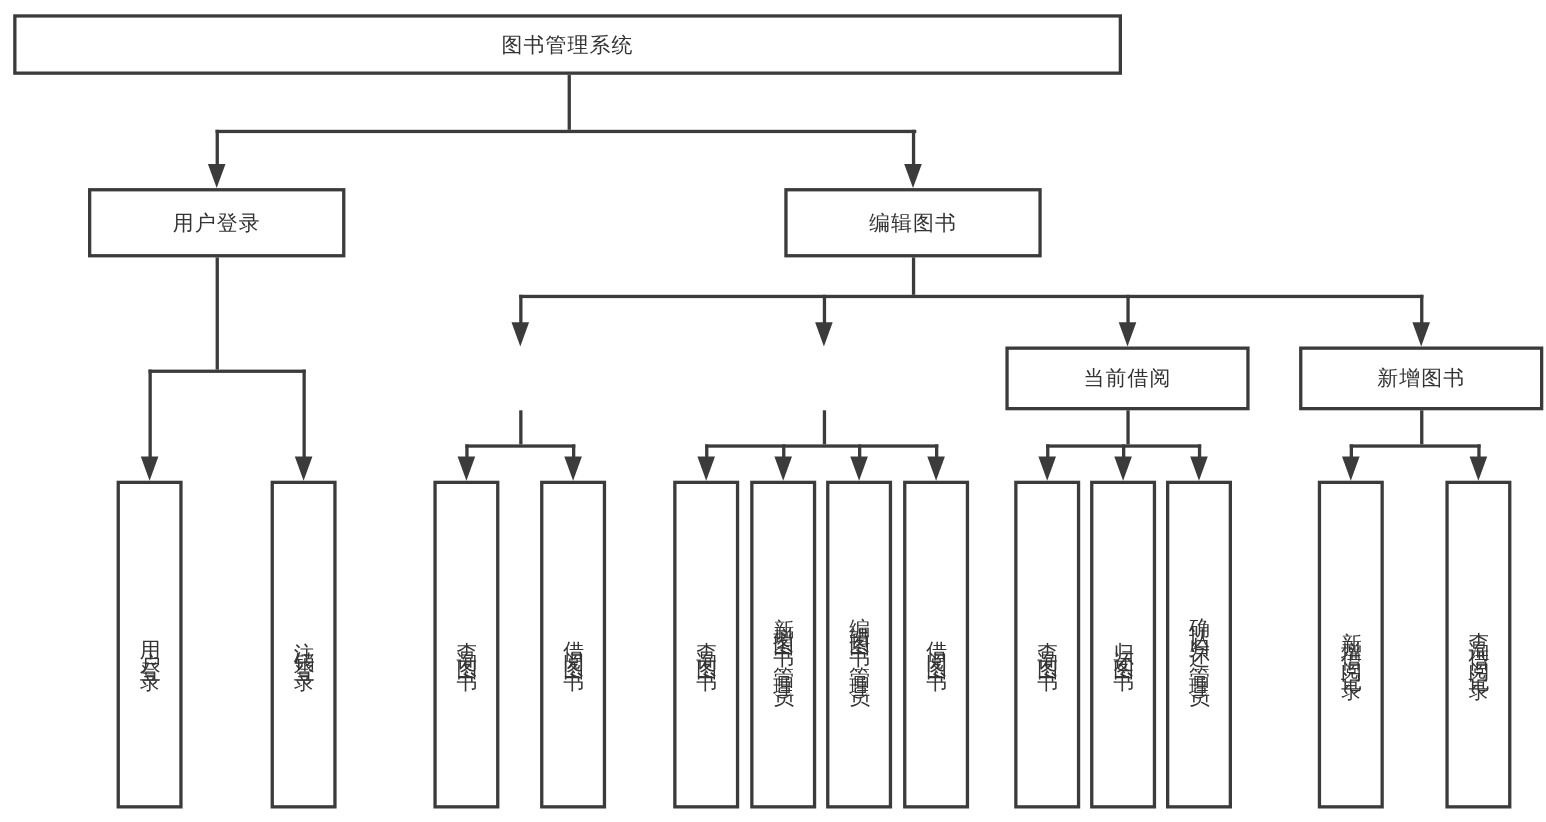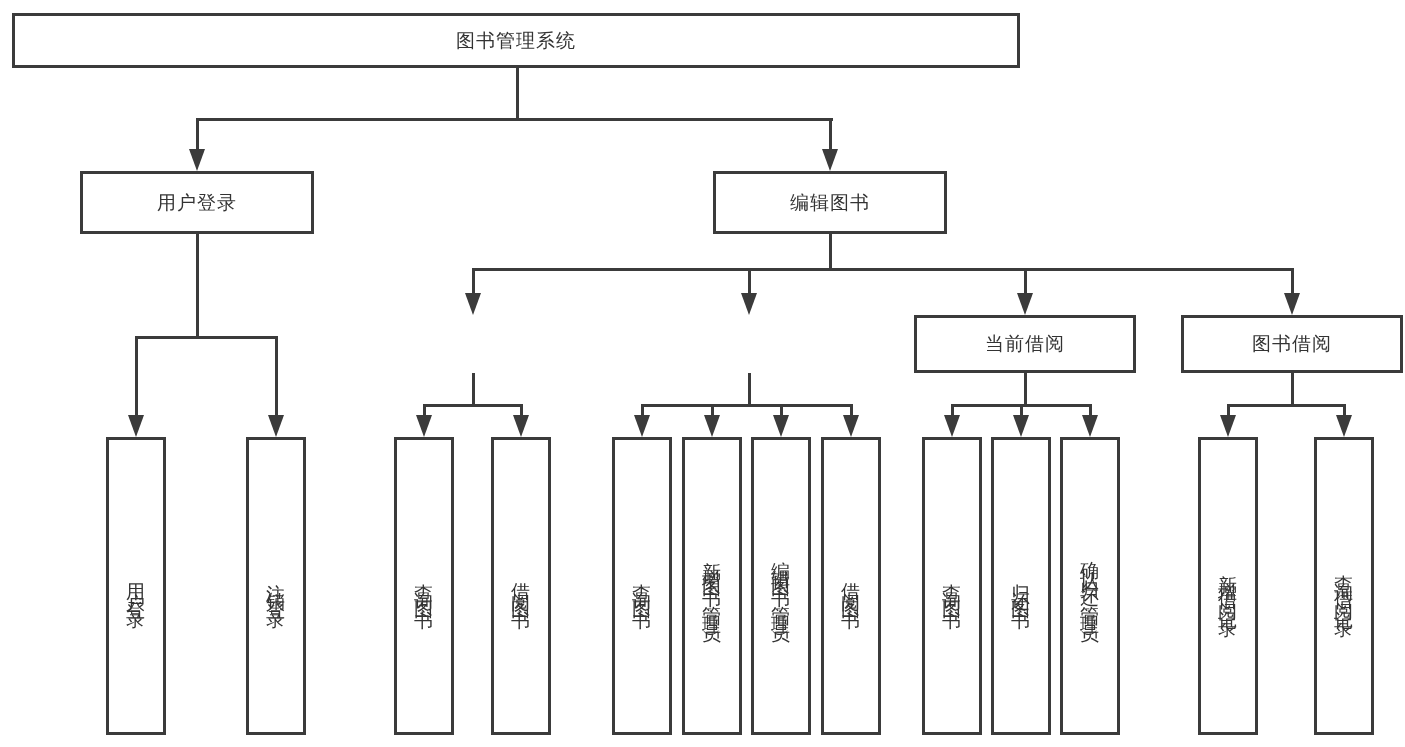--- a/index.html
+++ b/index.html
@@ -67,21 +67,21 @@
   <div class="box" style="left:12px;top:13px;width:1008px;height:55px;">图书管理系统</div>
 
   <div class="box" style="left:80px;top:171px;width:234px;height:63px;">用户登录</div>
 
   <div class="box" style="left:713px;top:171px;width:234px;height:63px;">编辑图书</div>
 
 
 
   <div class="box" style="left:914px;top:315px;width:222px;height:58px;">当前借阅</div>
 
-  <div class="box" style="left:1181px;top:315px;width:222px;height:58px;">图书借阅</div>
+  <div class="box" style="left:1181px;top:315px;width:222px;height:58px;">新增图书</div>
 
   <div class="leaf" style="left:106px;">
     <span class="vtext">用户登录</span>
   </div>
   <div class="leaf" style="left:246px;">
     <span class="vtext">注销登录</span>
   </div>
 
   <div class="leaf" style="left:394px;">
     <span class="vtext">查询图书</span>

